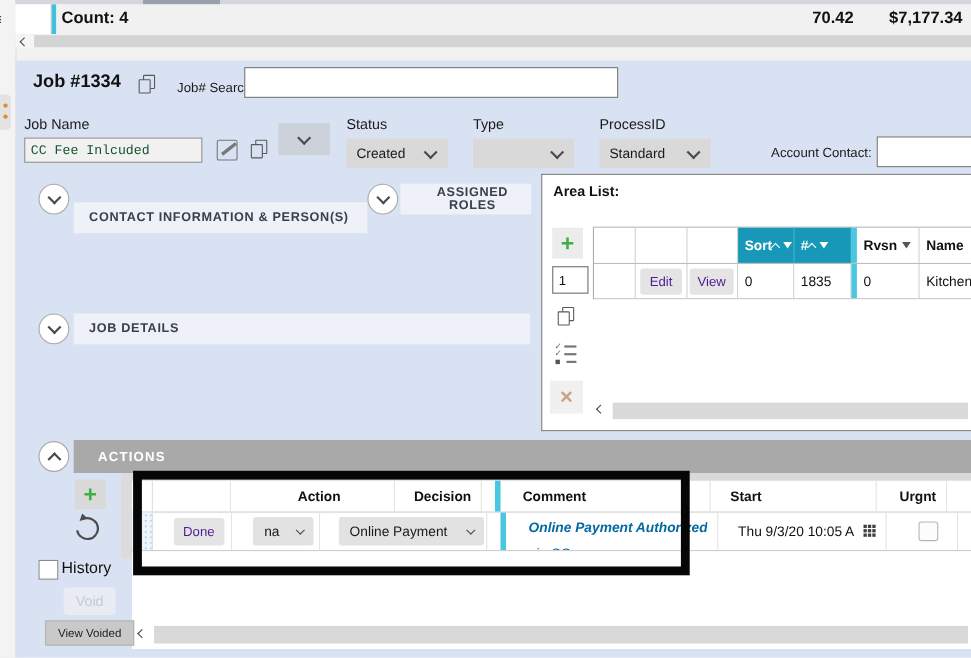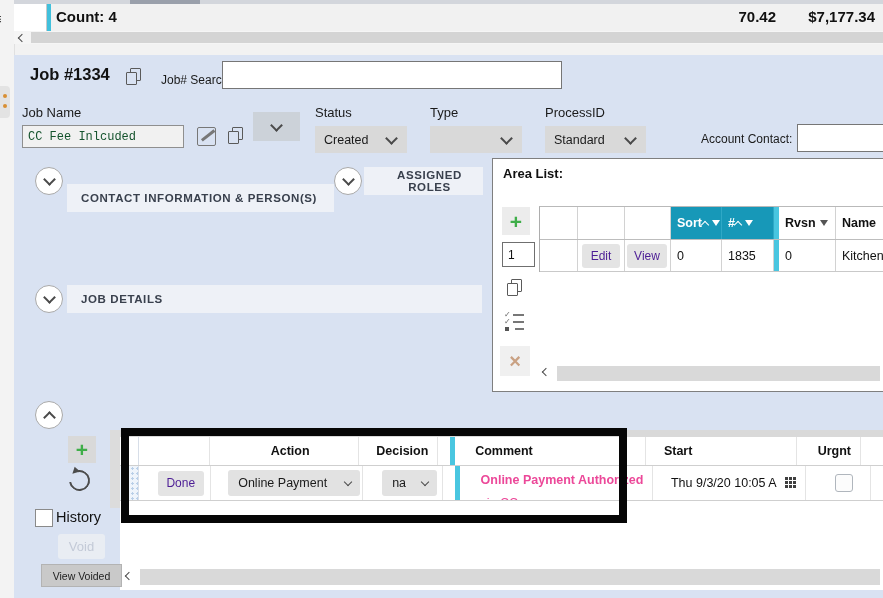--- a/index.html
+++ b/index.html
@@ -137,21 +137,21 @@
   .actr.head .acc.decision{justify-content:flex-end;padding-right:9px;}
   .actr.head .acc.comment{padding-left:8px;}
   .actr.head .acc.start{padding-left:6px;}
   .actr.head .acc.complete{padding-left:10px;}
   .done-btn{width:46px;}
   .sel-dd{background:#e2e2e2;border-radius:3px;height:26px;display:flex;align-items:center;font-size:12.5px;color:#1a1a1a;}
   .sel-dd .txt{padding-left:10px;flex:1;}
   .sel-dd .chv{margin-right:9px;}
   .action-dd{width:132px;margin-left:5px;}
   .decision-dd{width:55px;margin-left:7px;}
-  .comment-body{padding:6px 0 0 9px;line-height:16px;height:34px;box-sizing:border-box;overflow:hidden;font-size:12.5px;font-weight:600;color:#ec4899;}
+  .comment-body{padding:6px 0 0 9px;line-height:16px;height:34px;box-sizing:border-box;overflow:hidden;font-size:12.5px;font-weight:600;color:#0369a1;font-style:italic;}
   .comment-body .l2{display:block;margin-top:7px;font-weight:400;}
   .start-txt{padding-left:6px;}
   .grid9{display:grid;grid-template-columns:repeat(3,3px);grid-template-rows:repeat(3,3px);gap:1.2px;}
   .grid9 i{background:#3f3f3f;}
   .start-grid{position:absolute;right:9px;top:11px;}
   .cbx{width:16px;height:16px;background:#fcfcfc;border:1px solid #b0b6bd;border-radius:3px;}
 
   
   .act-plus{left:54px;top:381px;width:28px;height:27px;background:#d9d9d9;}
   .icon-refresh{left:55px;top:415px;width:17px;height:17px;border:2.4px solid #4c4c4c;border-radius:50%;border-left-color:transparent;transform:rotate(35deg);}
@@ -320,20 +320,23 @@
             </div>
         </div>
       </div>
       <span class="chv left sm area-scroll-chv"></span>
       <div class="area-scroll-track"></div>
     </div>
 
     <div class="circ act-circ">
         <span class="chv up"></span>
       </div>
+    <div class="abs act-bar">
+        <span>ACTIONS</span>
+      </div>
 
     <div class="abs v-strip"></div>
 
     <div class="abs act-white">
       <div class="act-graystrip"></div>
       <div class="act-table">
         <div class="actr head">
           <div class="acc sel"></div>
           <div class="acc done"></div>
           <div class="acc action">Action</div>
@@ -342,29 +345,29 @@
           <div class="acc comment">Comment</div>
           <div class="acc start">Start</div>
           <div class="acc urgnt">Urgnt</div>
           <div class="acc complete">Comment</div>
         </div>
         <div class="actr row">
           <div class="acc sel"></div>
           <div class="acc done">
               <div class="gbtn done-btn" style="height:25px;">Done</div>
             </div>
+          <div class="acc decision">
+            <div class="sel-dd decision-dd">
+                <span class="txt">na</span>
+                <span class="chv down sm"></span>
+              </div>
+          </div>
           <div class="acc action">
             <div class="sel-dd action-dd">
                 <span class="txt">Online Payment</span>
-                <span class="chv down sm"></span>
-              </div>
-          </div>
-          <div class="acc decision">
-            <div class="sel-dd decision-dd">
-                <span class="txt">na</span>
                 <span class="chv down sm"></span>
               </div>
           </div>
           <div class="acc csep cyanfill"></div>
           <div class="acc comment">
             <div class="comment-body"><span>Online Payment Authorized</span><span class="l2">via CC</span></div>
           </div>
           <div class="acc start">
             <span class="start-txt">Thu 9/3/20 10:05 A</span>
             <span class="grid9 start-grid">

